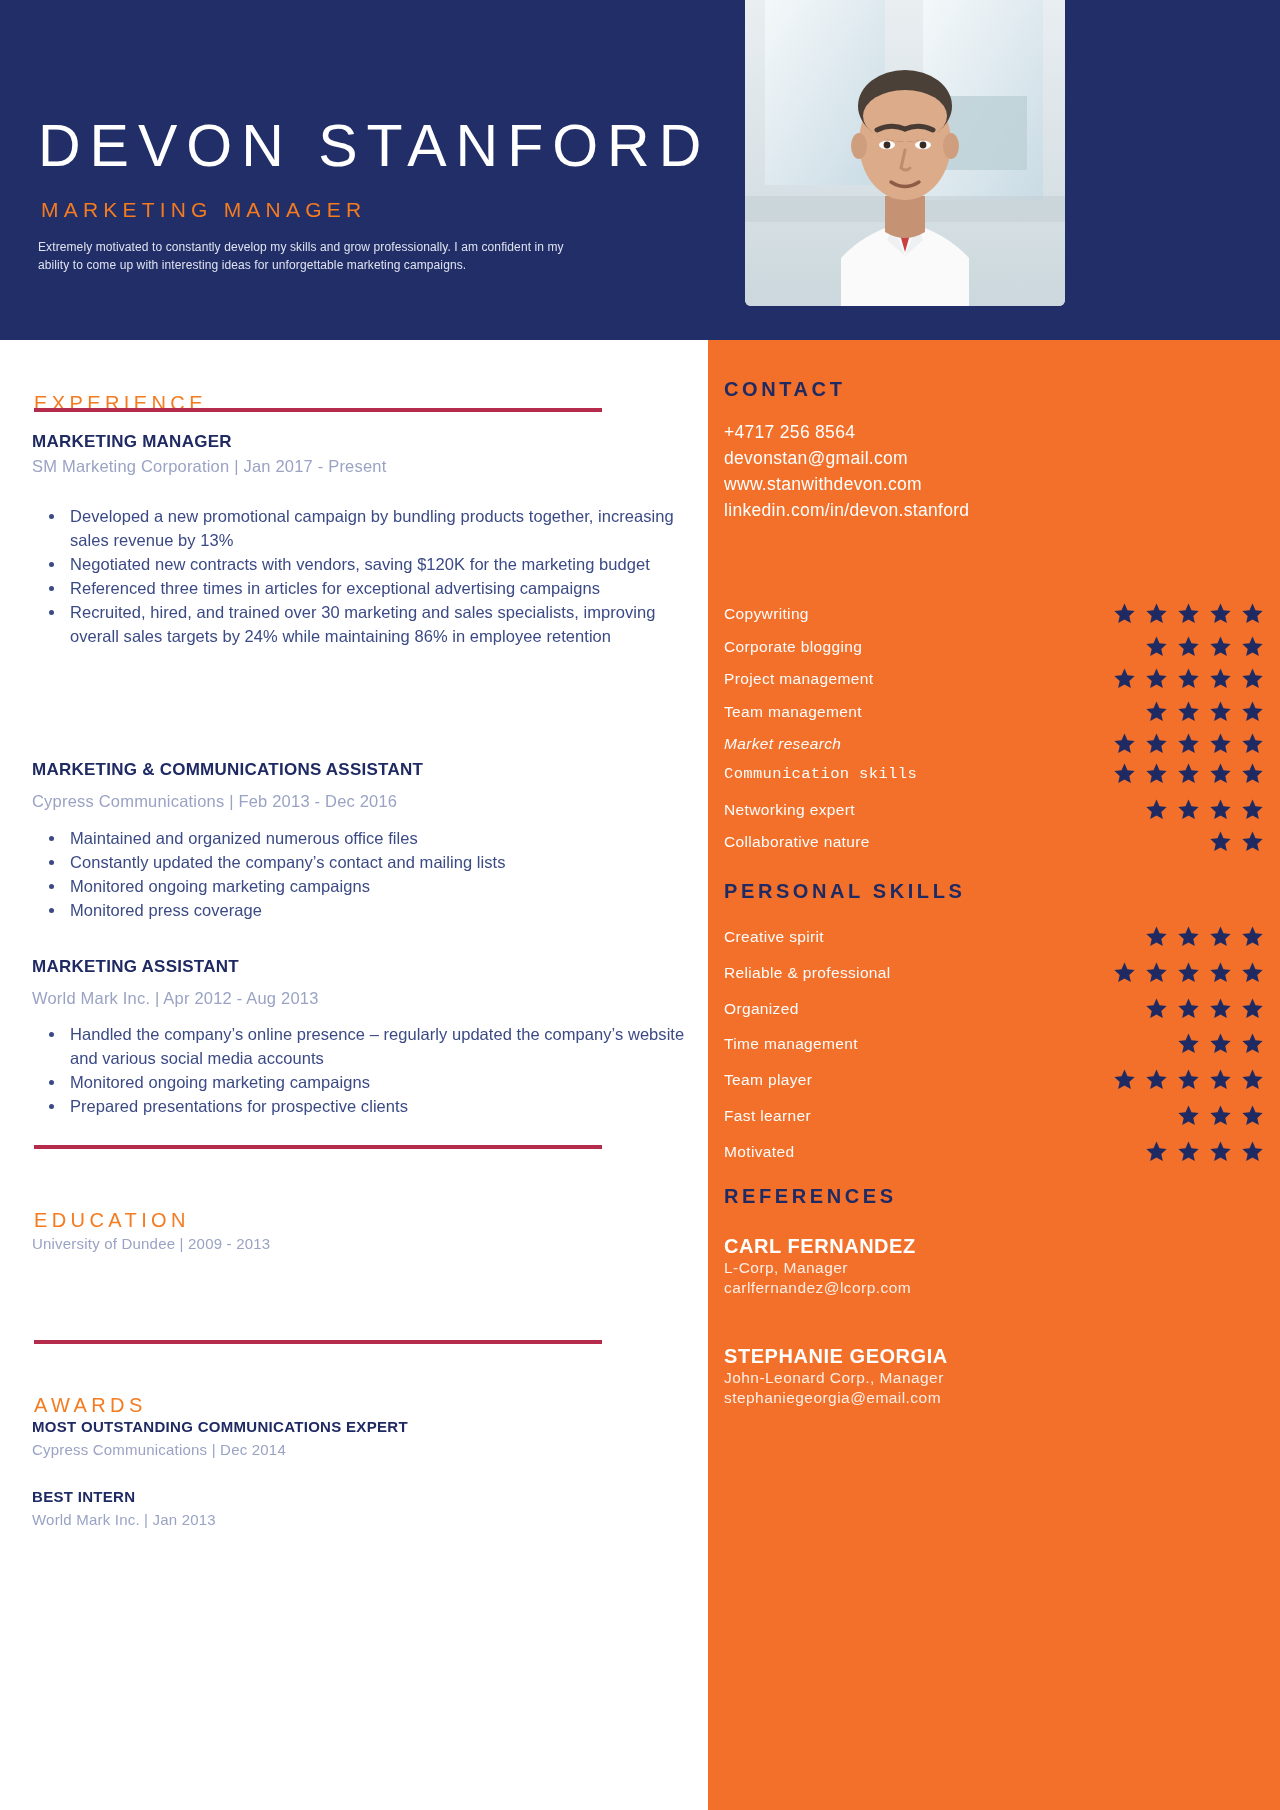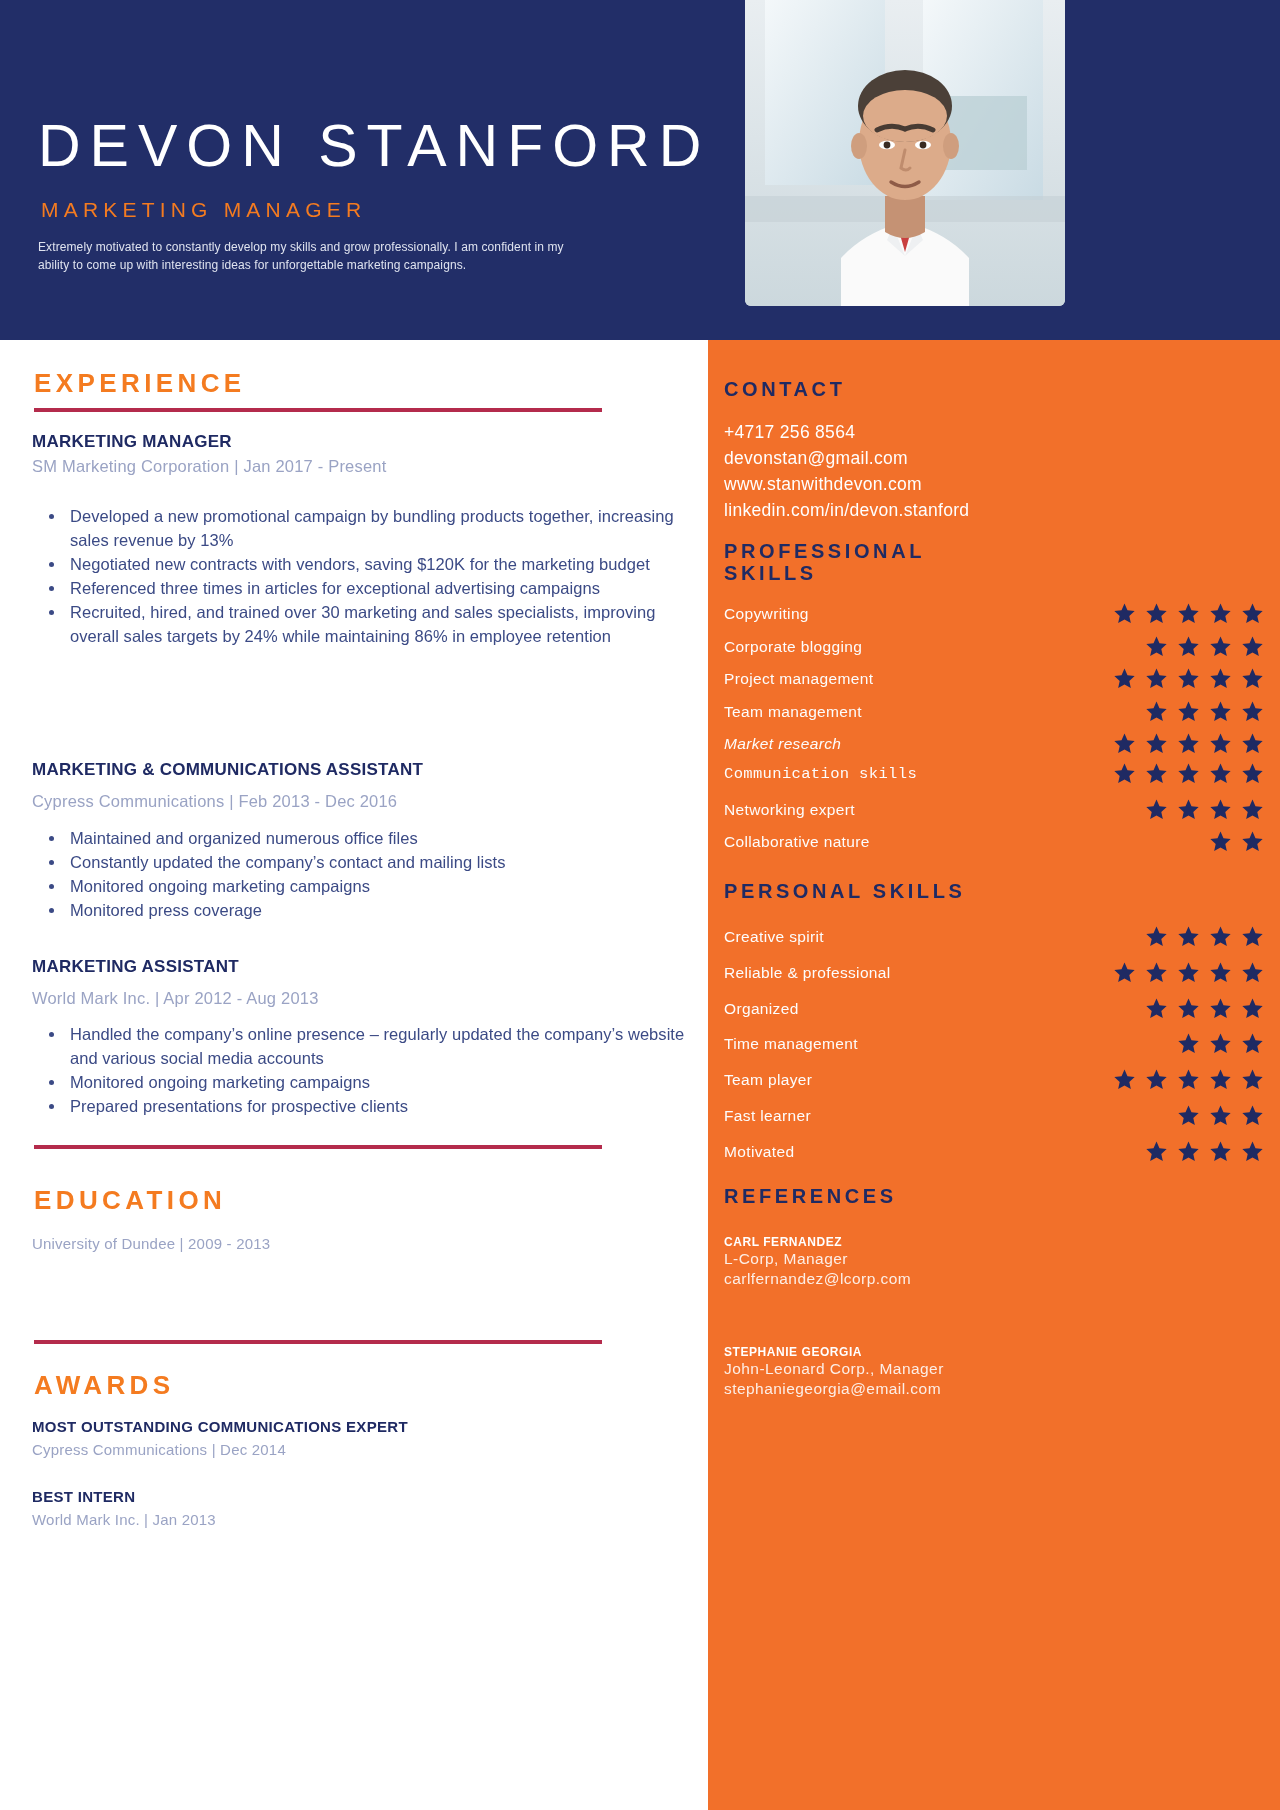--- a/index.html
+++ b/index.html
@@ -49,28 +49,28 @@
 
   .skill-row { position: absolute; left: 16px; width: 556px; height: 32px; }
   .skill-label {
     position: absolute; left: 0; top: 3px;
     color: #fdfdfd; font-size: 15.5px; letter-spacing: 0.35px; white-space: nowrap;
   }
   .stars { position: absolute; top: 0; display: flex; gap: 9px; }
   .star { width: 23px; height: 23px; display: block; }
 
   .ref-block { position: absolute; left: 16px; width: 420px; }
-  .ref-name { color: #ffffff; font-size: 12px; font-weight: 700; letter-spacing: 0.55px; white-space: nowrap; }
+  .ref-name { color: #ffffff; font-size: 20px; font-weight: 700; letter-spacing: 0.55px; white-space: nowrap; }
   .ref-line { color: #fdeee6; font-size: 15.5px; letter-spacing: 0.45px; white-space: nowrap; line-height: 1.3; }
 
   
   .left { position: absolute; left: 0; top: 340px; width: 708px; height: 1470px; background: #ffffff; }
   .sec-h {
     position: absolute; left: 34px; color: #f47b20;
-    font-size: 26px; font-weight: 700; letter-spacing: 4.4px; white-space: nowrap;
+    font-size: 20px; font-weight: 400; letter-spacing: 4.4px; white-space: nowrap; margin-top: 24px;
   }
   .rule { position: absolute; left: 34px; width: 568px; height: 4px; background: #b42b4c; }
   .job-title {
     position: absolute; left: 32px; color: #1f2a63;
     font-size: 17px; font-weight: 700; letter-spacing: 0.25px; white-space: nowrap;
   }
   .job-meta {
     position: absolute; left: 32px; color: #9aa3c4;
     font-size: 16.5px; letter-spacing: 0.2px; white-space: nowrap;
   }
@@ -189,21 +189,20 @@
   </div>
 
   <div class="sidebar">
 
     <div class="side-h" style="left:16px; top:38px">CONTACT</div>
     <div class="side-line" style="left:16px; top:82px">+4717 256 8564</div>
     <div class="side-line" style="left:16px; top:108px">devonstan@gmail.com</div>
     <div class="side-line" style="left:16px; top:134px">www.stanwithdevon.com</div>
     <div class="side-line" style="left:16px; top:160px">linkedin.com/in/devon.stanford</div>
 
-    <div class="side-h" style="left:16px; top:200px; width:260px">PROFESSIONAL SKILLS</div>
     <div id="prof-skills">
         <div class="skill-row" style="top: 262px;">
           <div class="skill-label">Copywriting</div>
           <div class="stars" title="5/5" style="left: 389px;">
             <svg class="star" viewBox="0 0 24 24">
               <path d="M12 1.6 L15.1 8.6 L22.6 9.4 L17 14.5 L18.6 22 L12 18.2 L5.4 22 L7 14.5 L1.4 9.4 L8.9 8.6 Z" fill="#1f2a63"></path>
             </svg>
             <svg class="star" viewBox="0 0 24 24">
               <path d="M12 1.6 L15.1 8.6 L22.6 9.4 L17 14.5 L18.6 22 L12 18.2 L5.4 22 L7 14.5 L1.4 9.4 L8.9 8.6 Z" fill="#1f2a63"></path>
             </svg>

